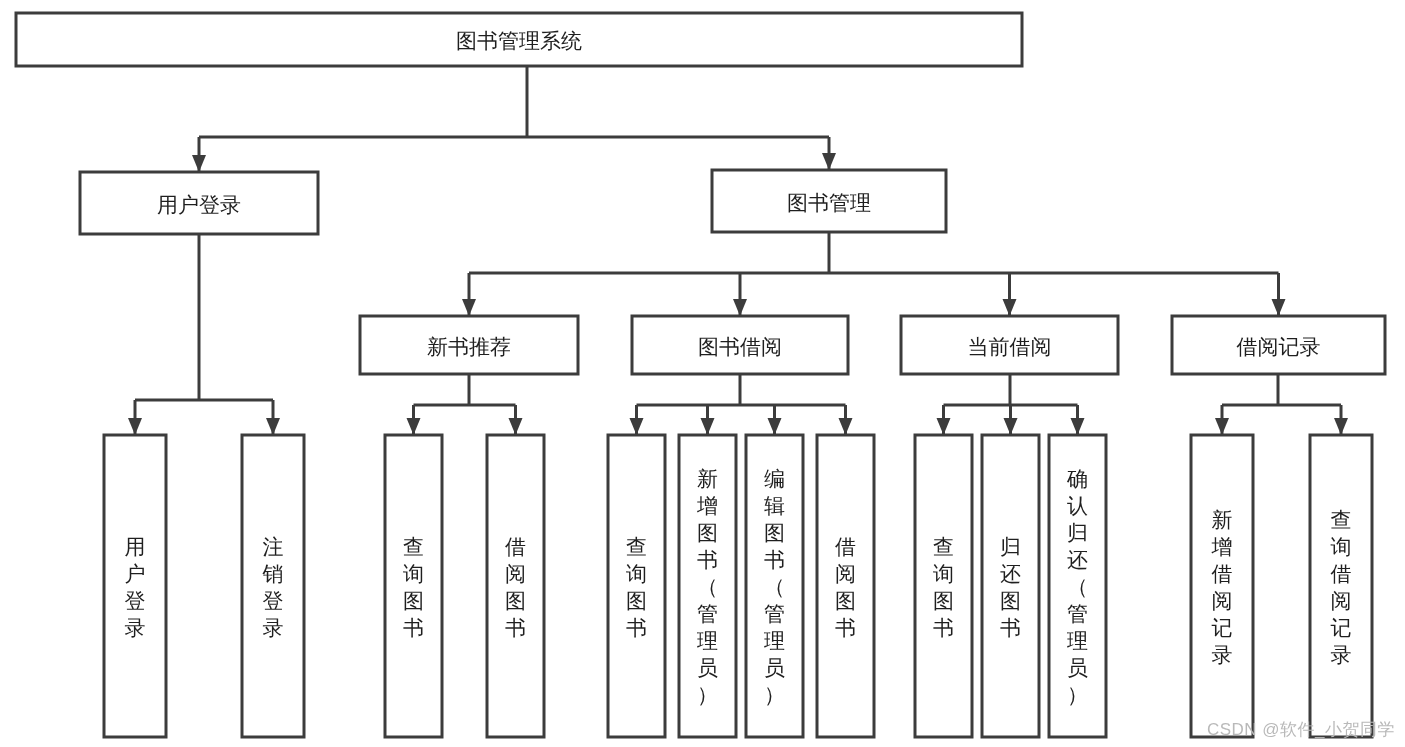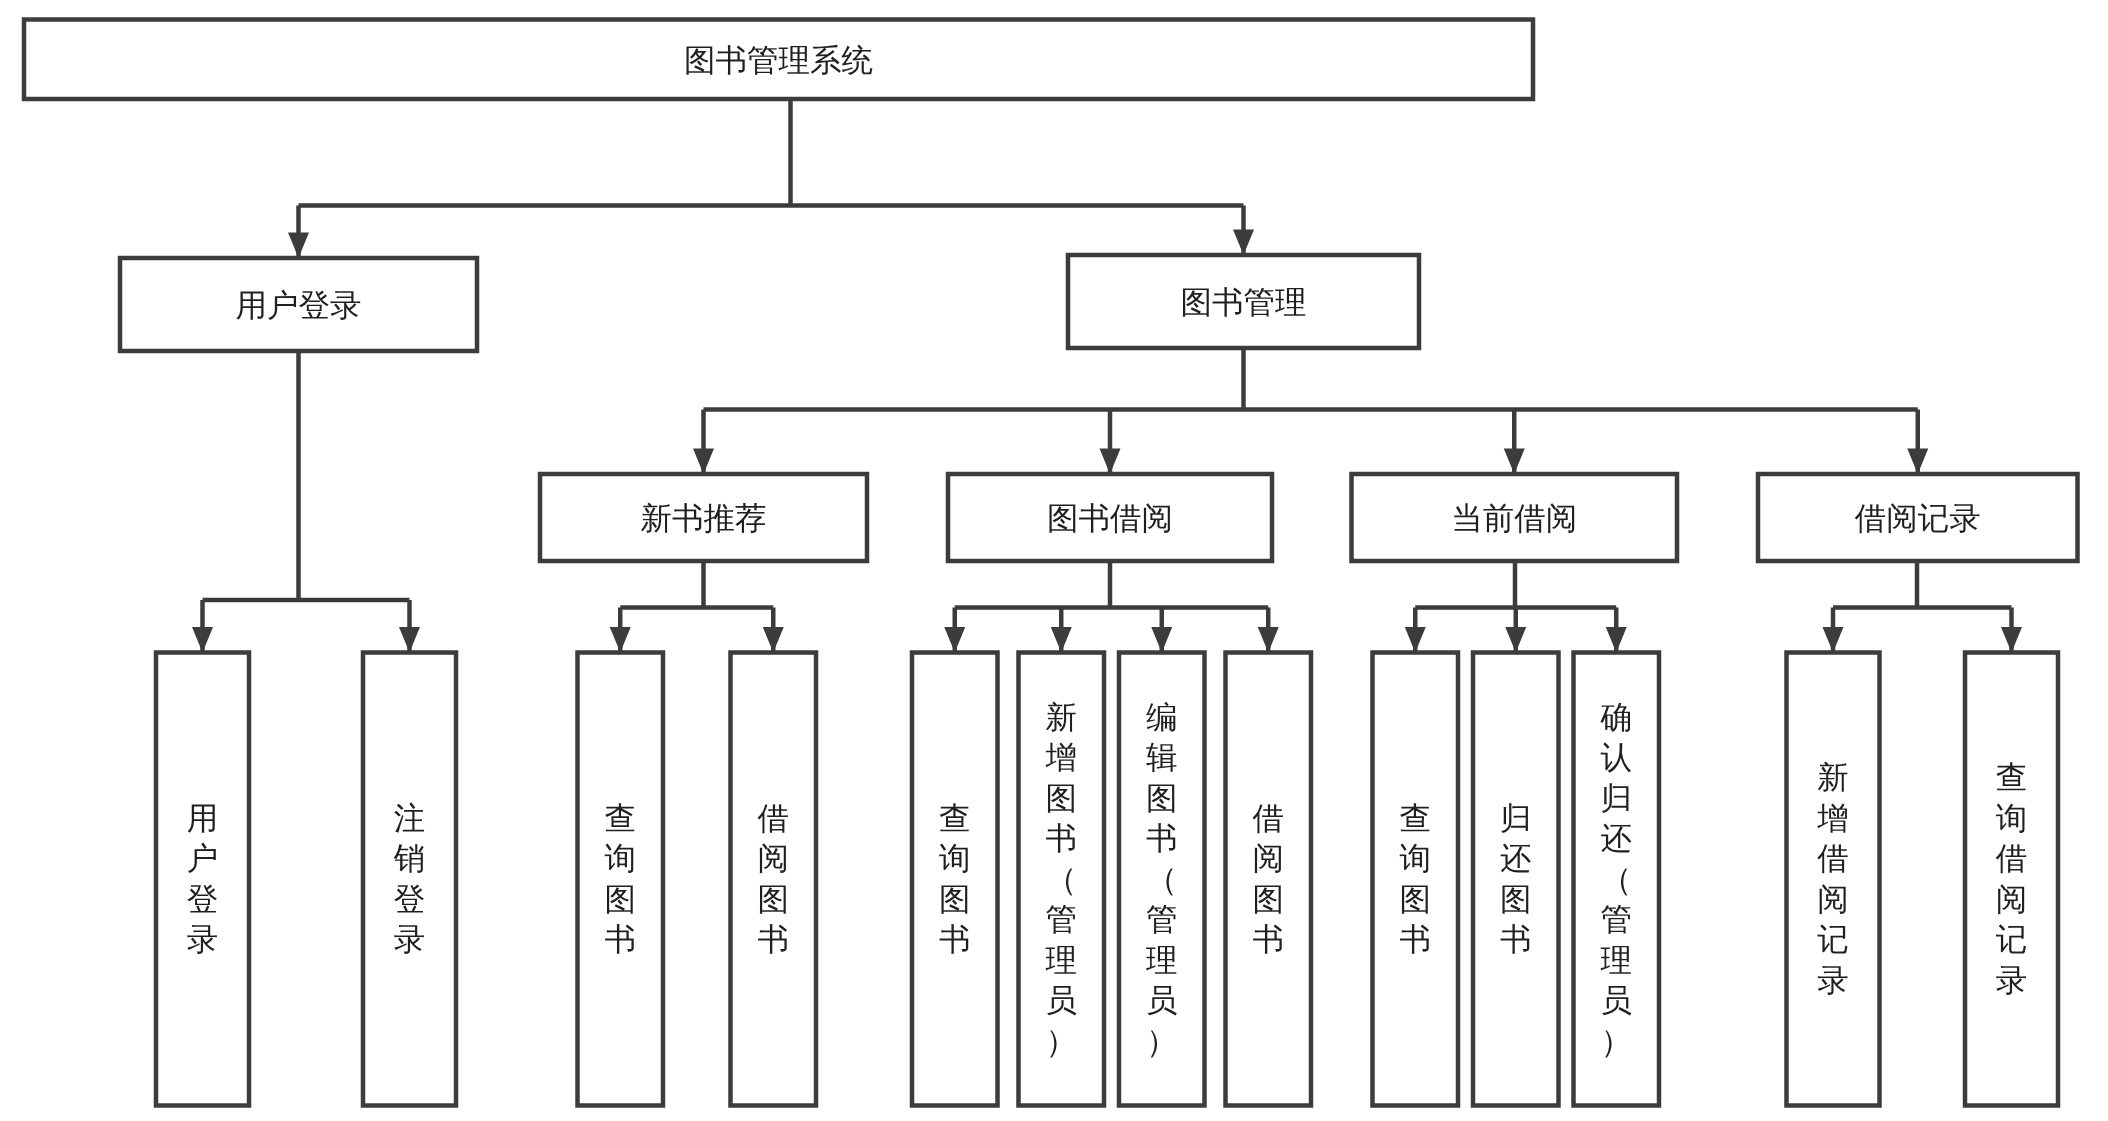--- a/index.html
+++ b/index.html
@@ -218,13 +218,14 @@
           <rect x="1191" y="435" width="62" height="302" class="node-box"></rect>
           <text x="1222" y="0" class="node-label-v"><tspan x="1222" y="518.5">新</tspan><tspan x="1222" y="545.5">增</tspan><tspan x="1222" y="572.5">借</tspan><tspan x="1222" y="599.5">阅</tspan><tspan x="1222" y="626.5">记</tspan><tspan x="1222" y="653.5">录</tspan></text>
         </g>
         <g>
           <rect x="1310" y="435" width="62" height="302" class="node-box"></rect>
           <text x="1341" y="0" class="node-label-v"><tspan x="1341" y="518.5">查</tspan><tspan x="1341" y="545.5">询</tspan><tspan x="1341" y="572.5">借</tspan><tspan x="1341" y="599.5">阅</tspan><tspan x="1341" y="626.5">记</tspan><tspan x="1341" y="653.5">录</tspan></text>
         </g>
       </g>
   </svg>
 
+  <div class="watermark">CSDN @软件_小贺同学</div>
 </div>
 
 </body></html>

